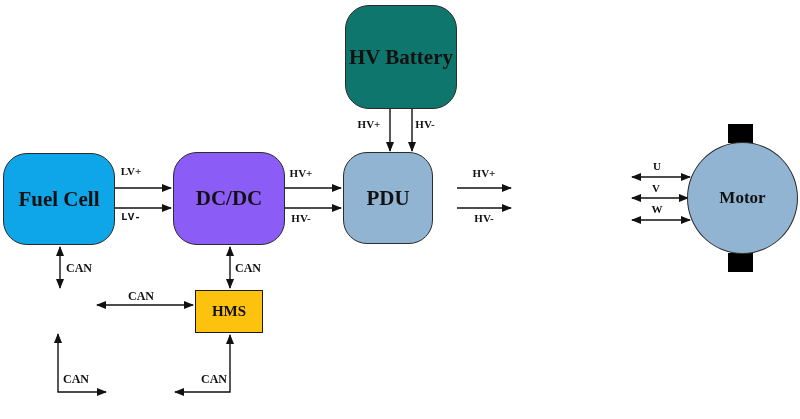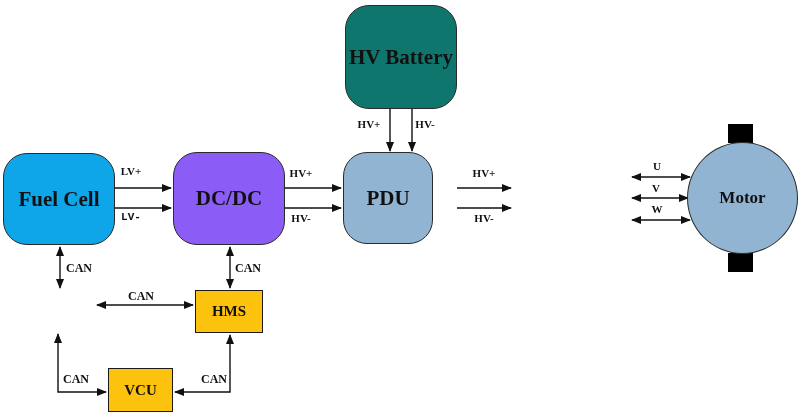--- a/index.html
+++ b/index.html
@@ -86,23 +86,20 @@
 
   <div class="node circle" style="left: 687px; top: 142px; width: 111px; height: 112px; background-color: rgb(144, 180, 210);">
     <span>Motor</span>
   </div>
 
 
   <div class="node small-box" style="left: 195px; top: 290px; width: 68px; height: 43px; background-color: rgb(253, 194, 14);">
     <span>HMS</span>
   </div>
 
-  <div class="node small-box" style="left: 108px; top: 368px; width: 65px; height: 44px; background-color: rgb(253, 194, 14);">
-    <span>VCU</span>
-  </div>
 
   <span class="elabel" style="left:131px;top:171px;">LV+</span>
   <span class="elabel" style="left:131px;top:217px;font-family:Liberation Mono, monospace;">LV-</span>
 
   <span class="elabel" style="left:301px;top:173px;">HV+</span>
   <span class="elabel" style="left:301px;top:218px;">HV-</span>
 
   <span class="elabel" style="left:369px;top:124px;">HV+</span>
   <span class="elabel" style="left:425px;top:124px;">HV-</span>
 

